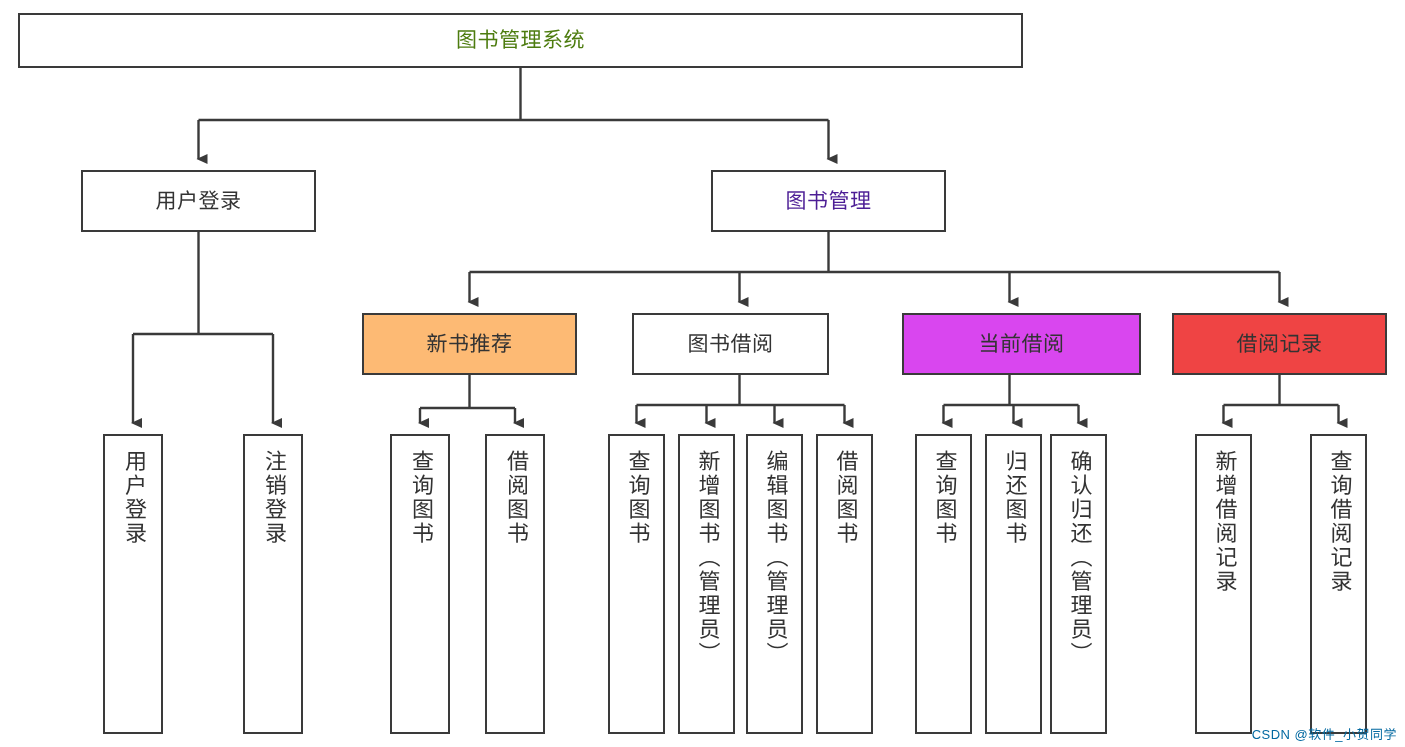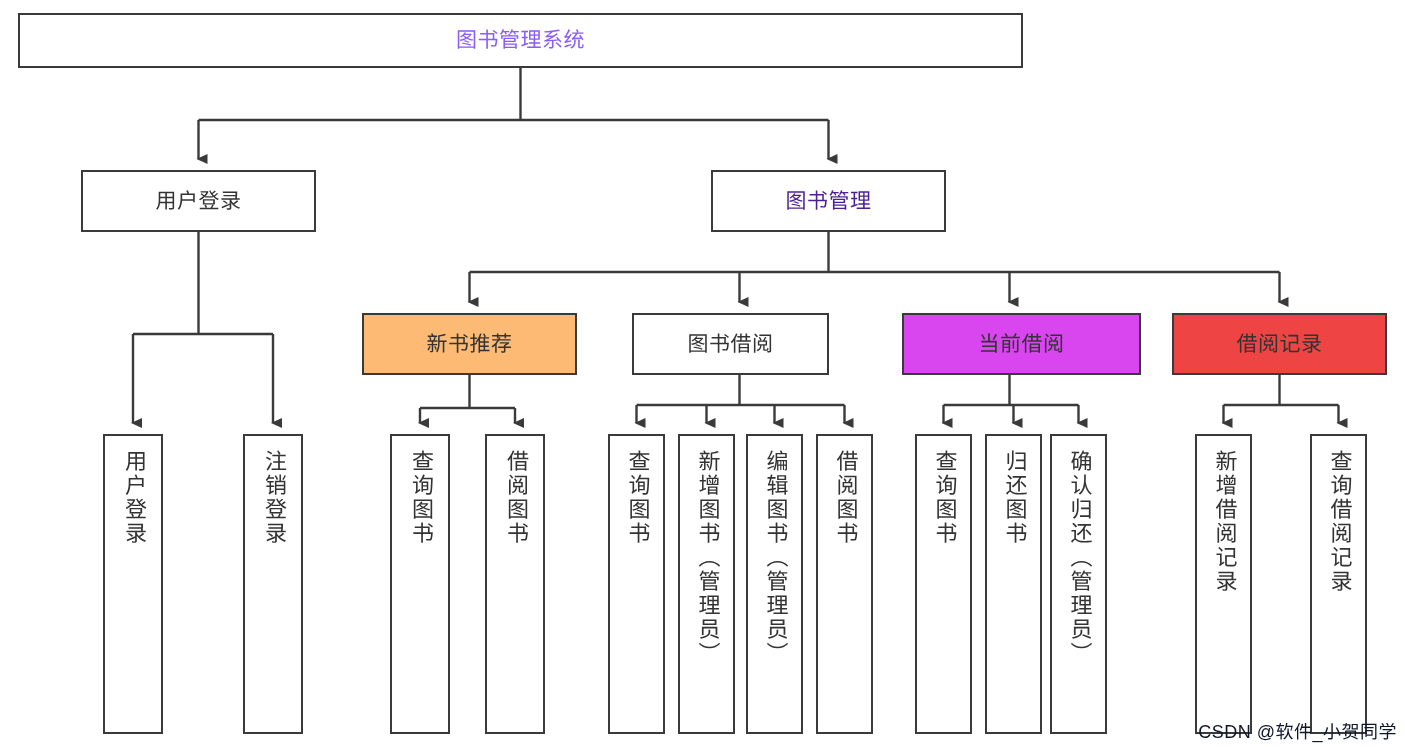--- a/index.html
+++ b/index.html
@@ -58,22 +58,22 @@
   }
   .node.vertical {
     align-items: flex-start;
     justify-content: center;
     padding-top: 14px;
   }
   .watermark {
     position: absolute;
     right: 8px;
     bottom: 4px;
-    font-size: 18px;
-    color: #0f172a;
+    font-size: 13px;
+    color: #0369a1;
     letter-spacing: 0.5px;
     white-space: nowrap;
     user-select: none;
   }
 </style>
 </head>
 <body>
 
 <div id="diagram-root">
   <svg class="wires" viewBox="0 0 1405 747" preserveAspectRatio="none" aria-hidden="true">
@@ -114,21 +114,21 @@
         <path d="M1078.5,405 L1078.5,423" stroke="#3a3a3a" marker-end="url(#arrow)"></path>
         <path d="M1279.5,375 L1279.5,405" stroke="#3a3a3a"></path>
         <path d="M1223.5,405 L1338.5,405" stroke="#3a3a3a"></path>
         <path d="M1223.5,405 L1223.5,423" stroke="#3a3a3a" marker-end="url(#arrow)"></path>
         <path d="M1338.5,405 L1338.5,423" stroke="#3a3a3a" marker-end="url(#arrow)"></path>
       </g>
   </svg>
 
   <div id="node-layer">
       <div class="node" style="left: 18px; top: 13px; width: 1005px; height: 55px; border-color: rgb(58, 58, 58); background: rgb(255, 255, 255);">
-        <div class="node-label" style="color: #8b5cf6;">图书管理系统</div>
+        <div class="node-label" style="color: #4d7c0f;">图书管理系统</div>
       </div>
       <div class="node" style="left: 81px; top: 170px; width: 235px; height: 62px; border-color: rgb(58, 58, 58); background: rgb(255, 255, 255);">
         <div class="node-label" style="color: rgb(51, 51, 51);">用户登录</div>
       </div>
       <div class="node" style="left: 711px; top: 170px; width: 235px; height: 62px; border-color: rgb(58, 58, 58); background: rgb(255, 255, 255);">
         <div class="node-label" style="color: #4c1d95;">图书管理</div>
       </div>
       <div class="node" style="left: 362px; top: 313px; width: 215px; height: 62px; border-color: rgb(58, 58, 58); background: #fdba74;">
         <div class="node-label" style="color: rgb(51, 51, 51);">新书推荐</div>
       </div>

